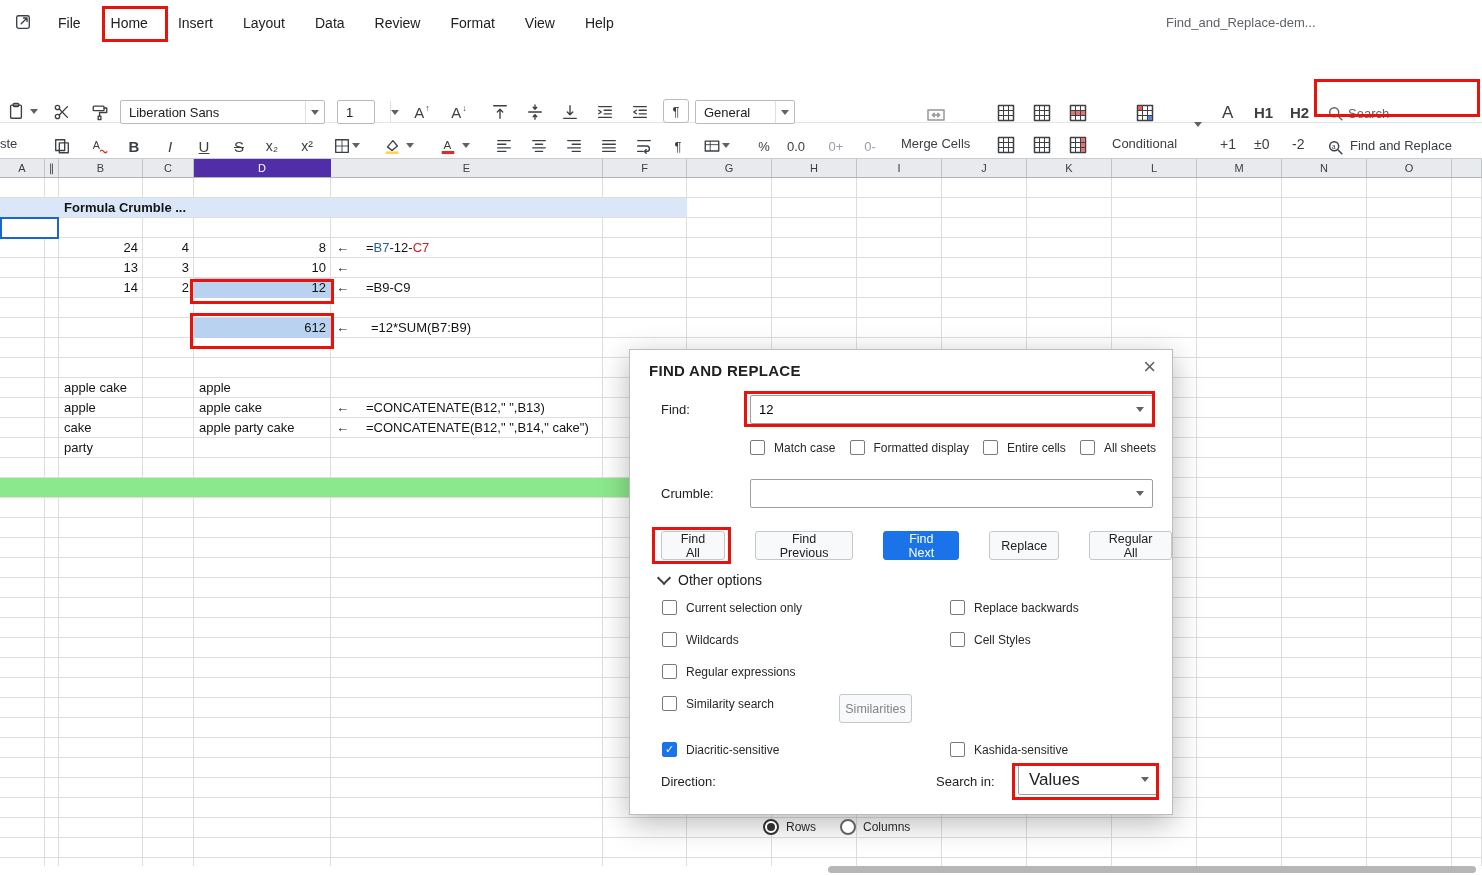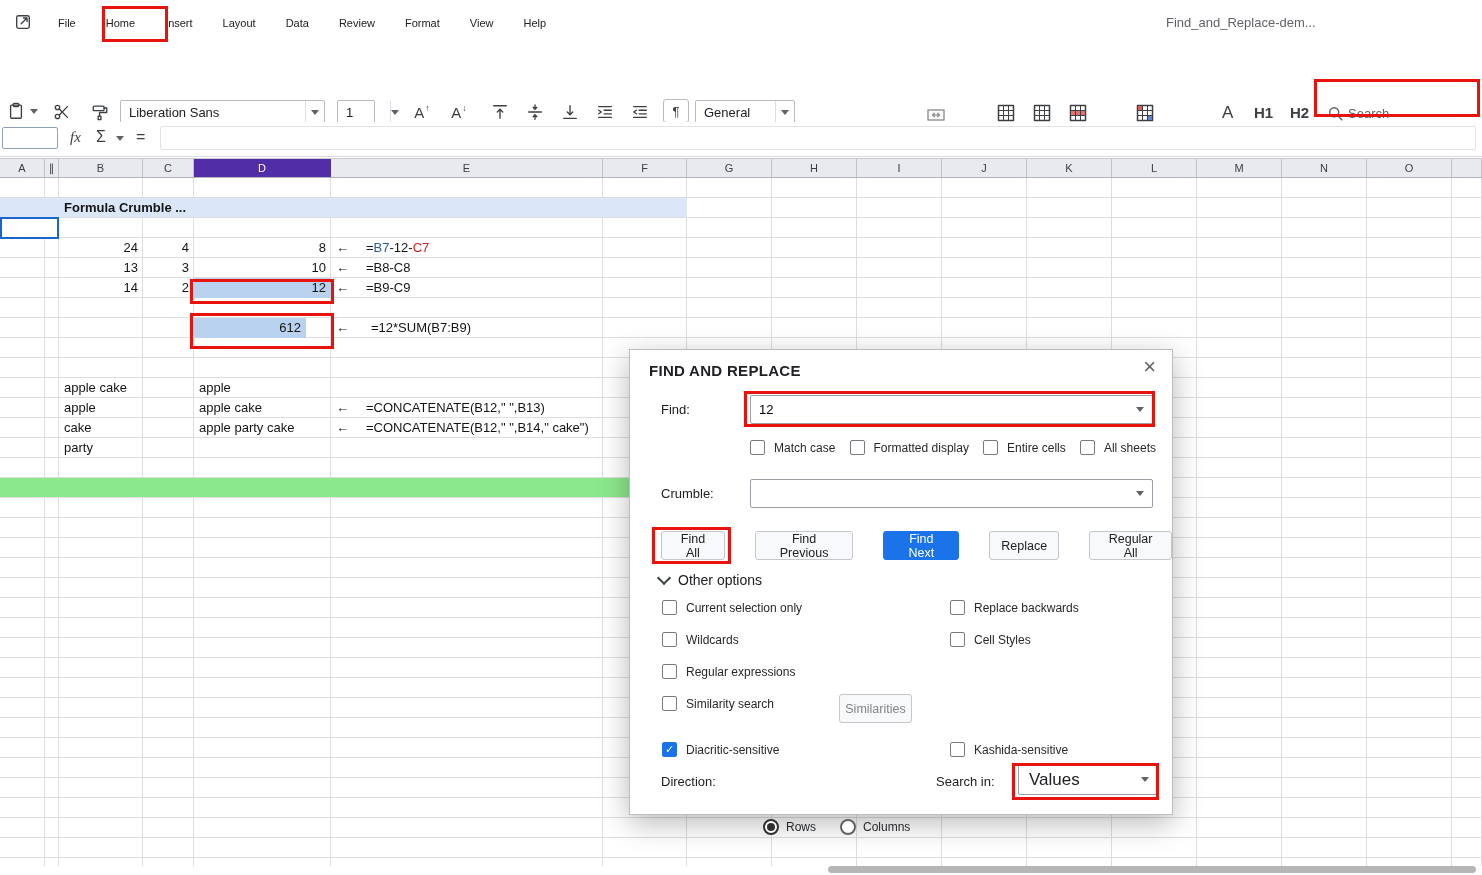--- a/index.html
+++ b/index.html
@@ -3,21 +3,21 @@
 <meta charset="utf-8">
 <style>
   html,body{margin:0;padding:0;background:#fff;}
   .app{position:relative;width:1482px;height:875px;overflow:hidden;background:#fff;
        font-family:"Liberation Sans",sans-serif;color:#202124;}
   
   .menubar{position:absolute;left:0;top:0;width:100%;height:46px;background:#fff;
            border-bottom:1px solid #ededed;display:flex;align-items:center;}
   .appicon{position:absolute;left:14px;top:13px;}
   .menus{display:flex;gap:26px;padding-left:56px;}
-  .menu-item{font-size:11px;color:#202124;cursor:default;padding:4px 2px;}
+  .menu-item{font-size:14px;color:#202124;cursor:default;padding:4px 2px;}
   .doctitle{position:absolute;left:1166px;top:15px;font-size:13px;color:#5f6368;white-space:nowrap;}
   
   .toolbar{position:absolute;left:0;top:46px;width:100%;height:76px;background:#fff;
            border-bottom:1px solid #e4e4e4;}
   .ti{position:absolute;display:flex;align-items:center;justify-content:center;height:26px;
       min-width:24px;color:#3c4043;cursor:default;}
   .tlabel{position:absolute;font-size:13px;color:#3c4043;}
   .ic{width:18px;height:18px;}
   .ic2{width:20px;height:20px;}
   .s{stroke:#3c4043;stroke-width:1.5;fill:none;stroke-linecap:round;stroke-linejoin:round;}
@@ -376,28 +376,20 @@
     <span class="ti" style="left:1324px;top:89px;">
       <svg class="ic" viewBox="0 0 20 20">
           <circle cx="8" cy="8" r="5" stroke="#3c4043" stroke-width="1.6" fill="none"></circle>
           <path d="M12 12l5 5" stroke="#3c4043" stroke-width="1.6"></path>
           <text x="5.5" y="11" font-size="7" fill="#3c4043" font-family="Liberation Sans,sans-serif">a</text>
         </svg>
     </span>
     <span class="grouplabel" style="left:1350px;top:92px;">Find and Replace</span>
   </div>
 
-  <div class="formulabar">
-    <input class="namebox" value="" style="">
-    <span class="fx">fx</span>
-    <span class="sigma">Σ</span>
-    <span class="caret" style="position:absolute;left:116px;top:14px;"></span>
-    <span class="eq">=</span>
-    <input class="finput" value="" style="">
-  </div>
 
   <div class="colheaders">
       <div class="colheader" style="left: 0px; width: 45px;">A</div>
       <div class="colheader" style="left: 45px; width: 14px;">∥</div>
       <div class="colheader" style="left: 59px; width: 84px;">B</div>
       <div class="colheader" style="left: 143px; width: 51px;">C</div>
       <div class="colheader sel" style="left: 194px; width: 137px;">D</div>
       <div class="colheader" style="left: 331px; width: 272px;">E</div>
       <div class="colheader" style="left: 603px; width: 84px;">F</div>
       <div class="colheader" style="left: 687px; width: 85px;">G</div>
@@ -435,27 +427,26 @@
       <div class="cell bold" style="left: 59px; width: 84px; top: 20px;">Formula Crumble ...</div>
       <div class="cell right" style="left: 59px; width: 84px; top: 60px;">24</div>
       <div class="cell right" style="left: 143px; width: 51px; top: 60px;">4</div>
       <div class="cell right" style="left: 194px; width: 137px; top: 60px;">8</div>
       <div class="cell" style="left: 331px; width: 272px; top: 60px;">←</div>
       <div class="cell" style="left: 331px; width: 272px; top: 60px; padding-left: 35px;"><span style="color: rgb(20, 20, 20);">=</span><span style="color: rgb(42, 96, 153);">B7</span><span style="color: rgb(20, 20, 20);">-12-</span><span style="color: rgb(204, 31, 31);">C7</span></div>
       <div class="cell right" style="left: 59px; width: 84px; top: 80px;">13</div>
       <div class="cell right" style="left: 143px; width: 51px; top: 80px;">3</div>
       <div class="cell right" style="left: 194px; width: 137px; top: 80px;">10</div>
       <div class="cell" style="left: 331px; width: 272px; top: 80px;">←</div>
-      <div class="cell" style="left: 331px; width: 272px; top: 80px; padding-left: 35px;">=B8-C8</div>
       <div class="cell right" style="left: 59px; width: 84px; top: 100px;">14</div>
       <div class="cell right" style="left: 143px; width: 51px; top: 100px;">2</div>
       <div class="cell right" style="left: 194px; width: 137px; top: 100px; background: rgb(184, 210, 240);">12</div>
       <div class="cell" style="left: 331px; width: 272px; top: 100px;">←</div>
       <div class="cell" style="left: 331px; width: 272px; top: 100px; padding-left: 35px;">=B9-C9</div>
-      <div class="cell right" style="left: 194px; width: 112px; top: 140px; background: rgb(184, 210, 240); padding-left: 24px;">612</div>
+      <div class="cell right" style="left: 194px; width: 137px; top: 140px; background: rgb(184, 210, 240); padding-left: 24px;">612</div>
       <div class="cell" style="left: 331px; width: 272px; top: 140px;">←</div>
       <div class="cell" style="left: 331px; width: 272px; top: 140px; padding-left: 40px;">=12*SUM(B7:B9)</div>
       <div class="cell" style="left: 59px; width: 84px; top: 200px;">apple cake</div>
       <div class="cell" style="left: 194px; width: 137px; top: 200px;">apple</div>
       <div class="cell" style="left: 59px; width: 84px; top: 220px;">apple</div>
       <div class="cell" style="left: 194px; width: 137px; top: 220px;">apple cake</div>
       <div class="cell" style="left: 331px; width: 272px; top: 220px;">←</div>
       <div class="cell" style="left: 331px; width: 272px; top: 220px; padding-left: 35px;">=CONCATENATE(B12," ",B13)</div>
       <div class="cell" style="left: 59px; width: 84px; top: 240px;">cake</div>
       <div class="cell" style="left: 194px; width: 137px; top: 240px;">apple party cake</div>

